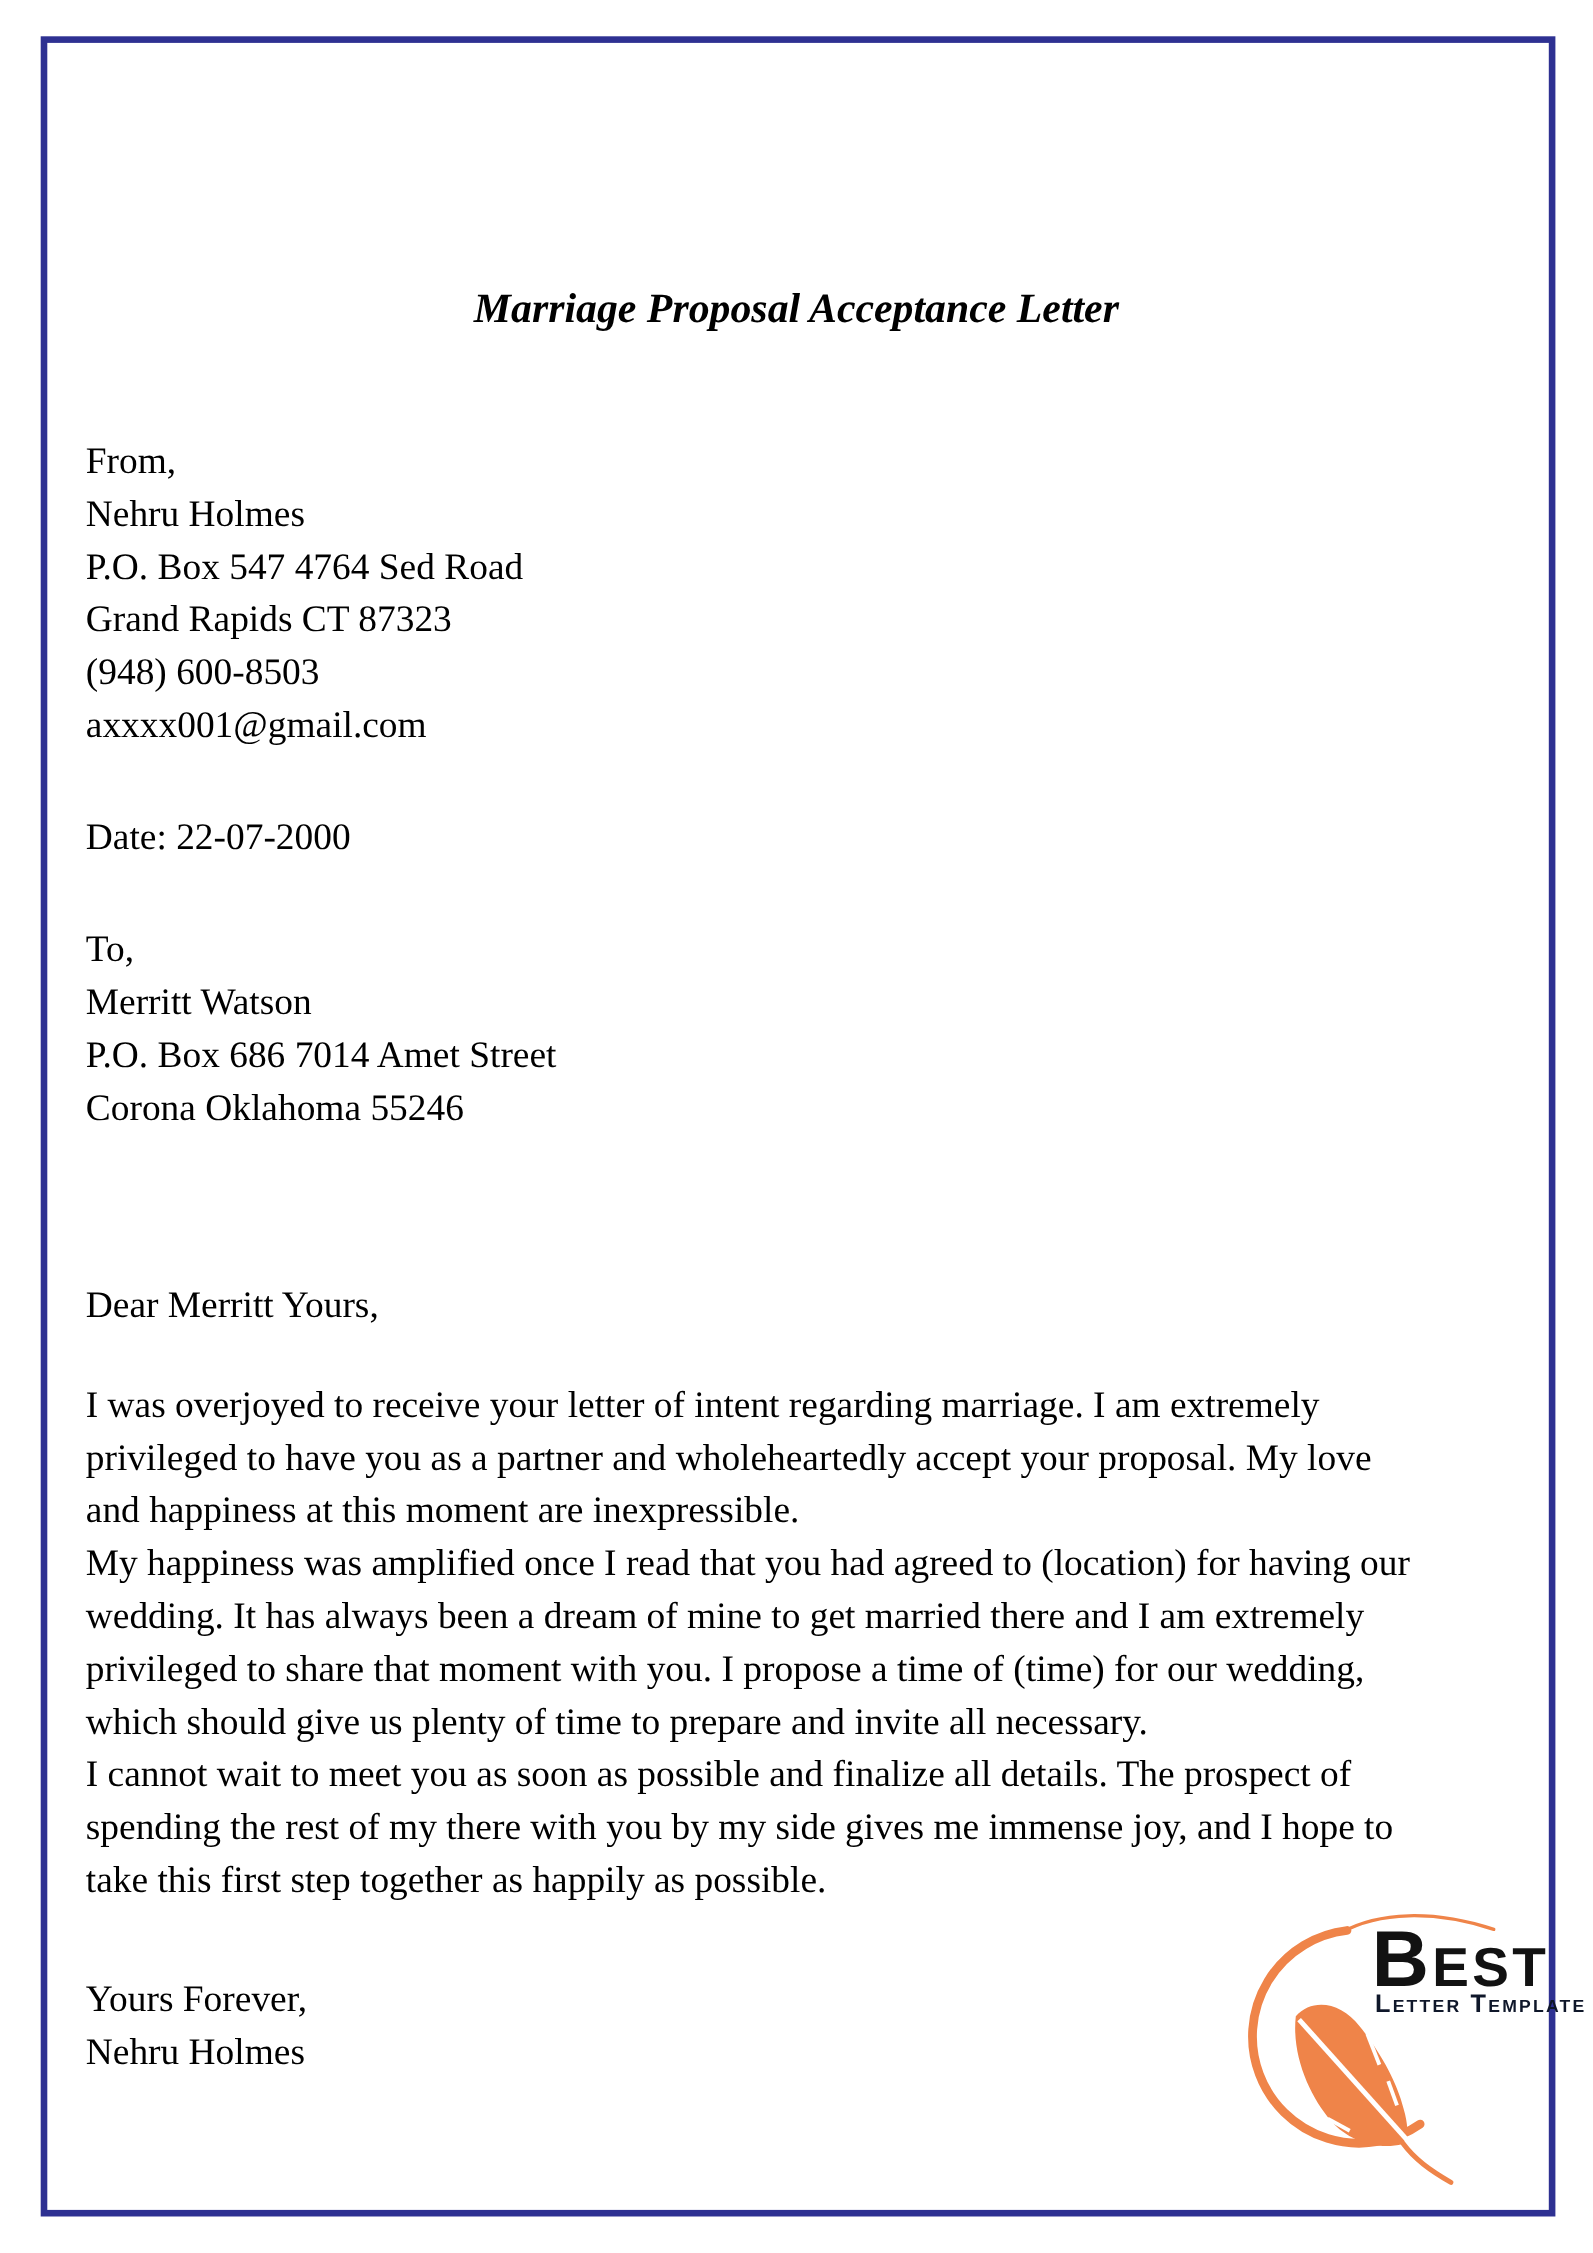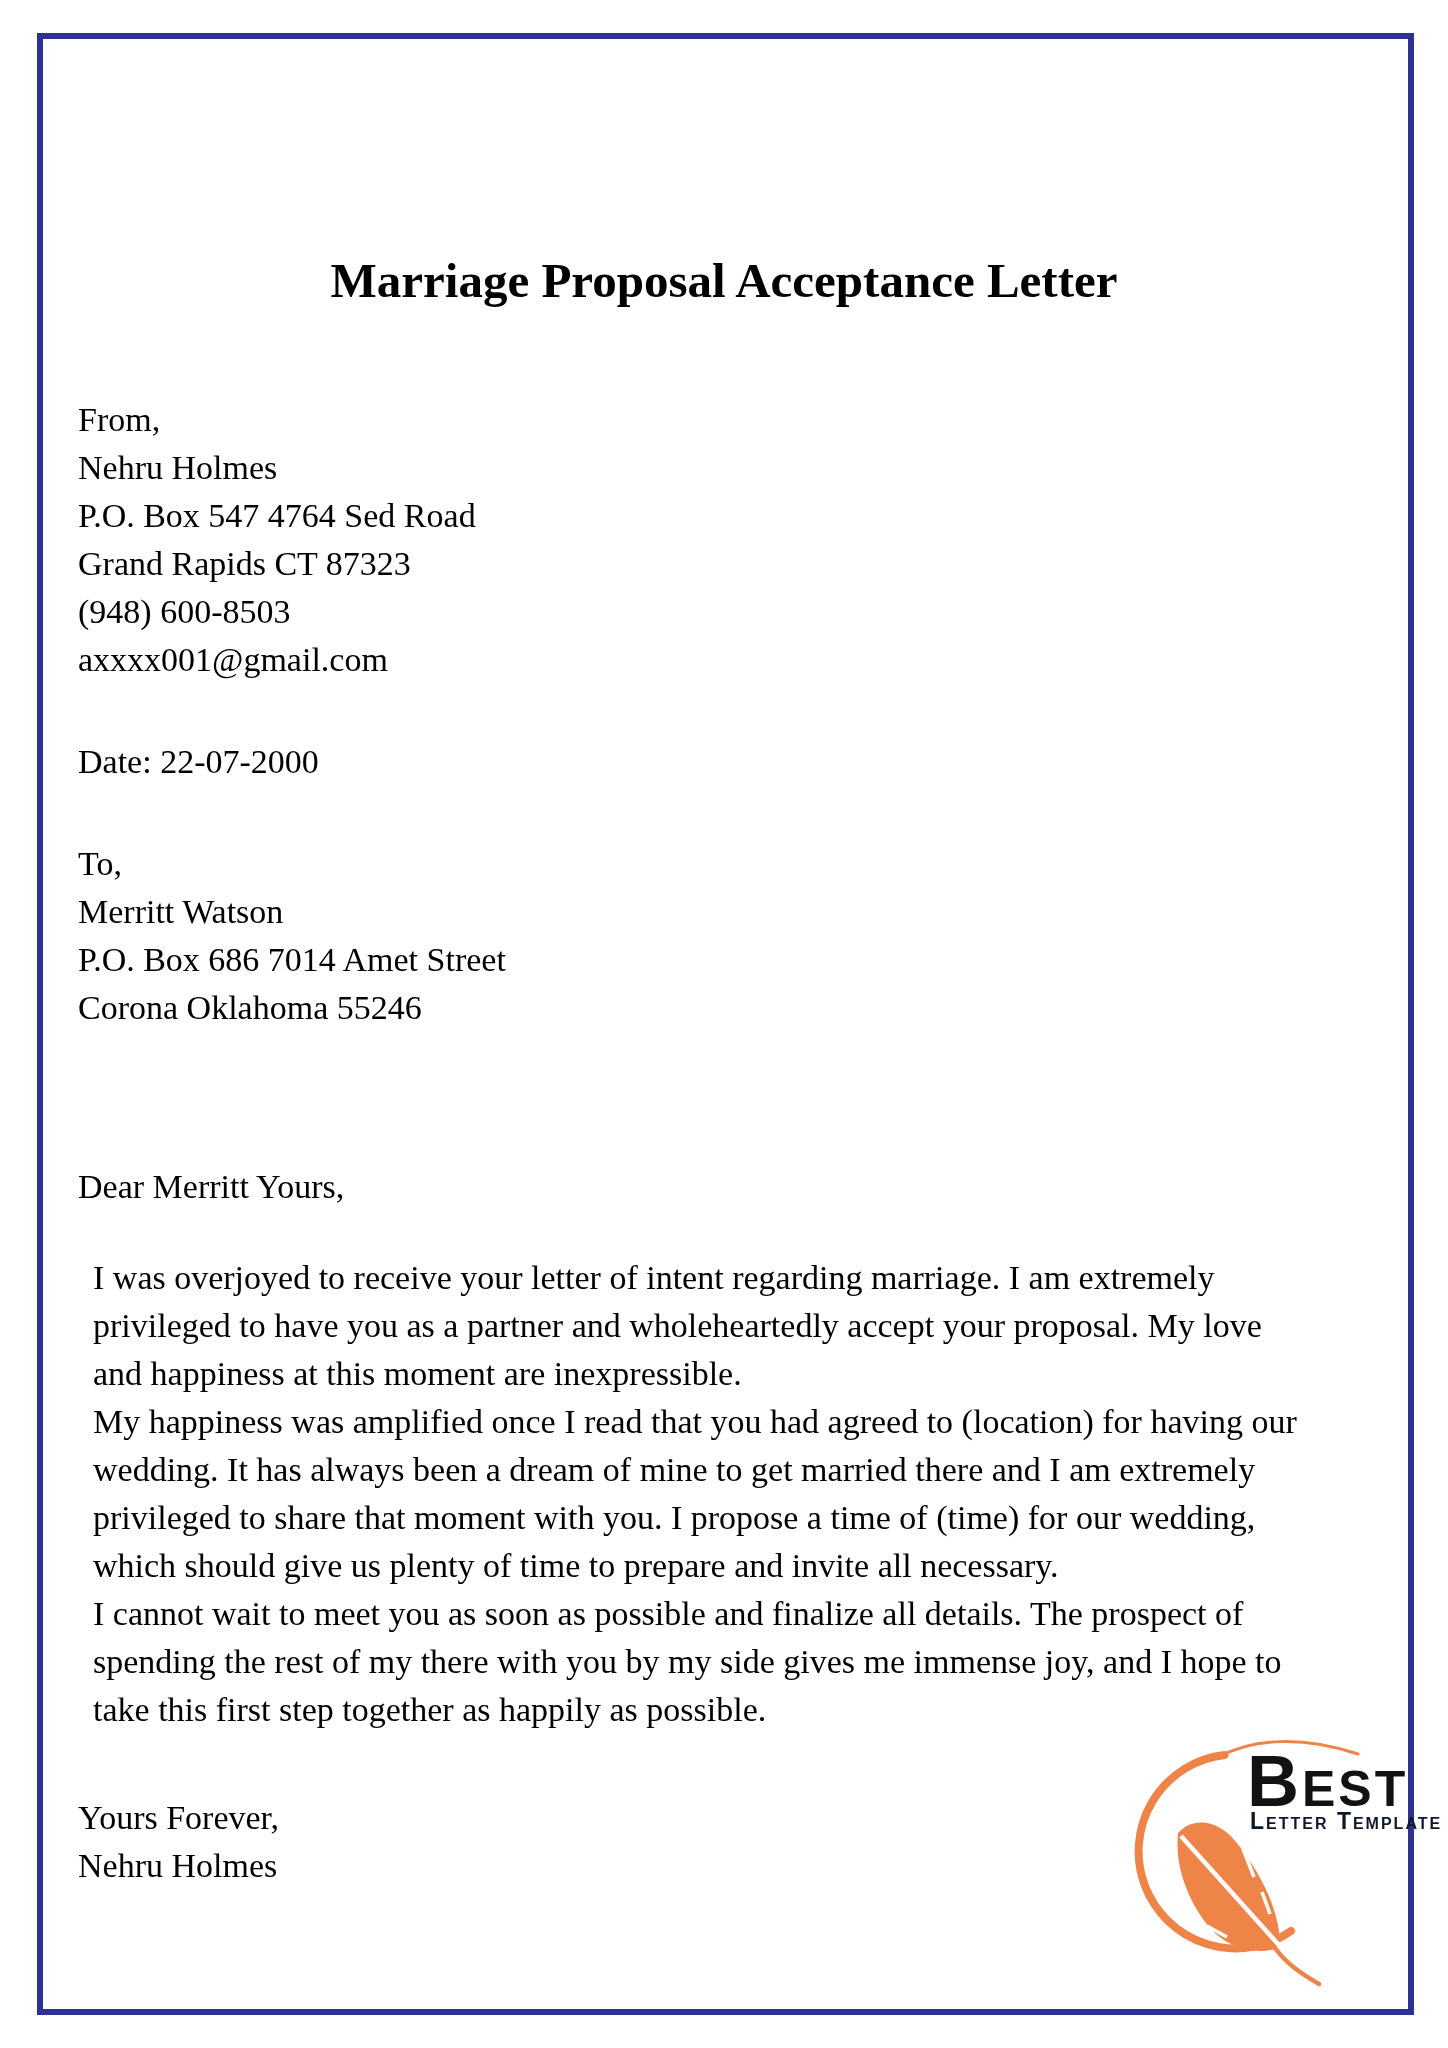--- a/index.html
+++ b/index.html
@@ -24,37 +24,38 @@
     height: 1982px;
     box-sizing: border-box;
     border: 6px solid var(--border, #2E3192);
   }
   .letter-title {
     position: absolute;
     left: 0;
     top: 250px;
     width: 1448px;
     text-align: center;
-    font-size: 49px;
+    font-size: 38px;
     font-weight: bold;
     line-height: 62px;
+    font-style: italic;
   }
   .block {
     position: absolute;
     left: 78px;
     width: 1312px;
     font-size: 34px;
     line-height: 48px;
   }
   .from-block   { top: 396px; }
   .date-line    { top: 738px; }
   .to-block     { top: 840px; }
   .subject-line { top: 1073px; }
   .salutation   { top: 1163px; }
-  .body-block   { top: 1254px; margin-left: 15px; }
+  .body-block   { top: 1254px; }
   .closing-block{ top: 1794px; }
 
   .brand-logo {
     position: absolute;
     left: 1123px;
     top: 1730px;
     width: 292px;
     height: 272px;
   }
   .brand-logo svg {

